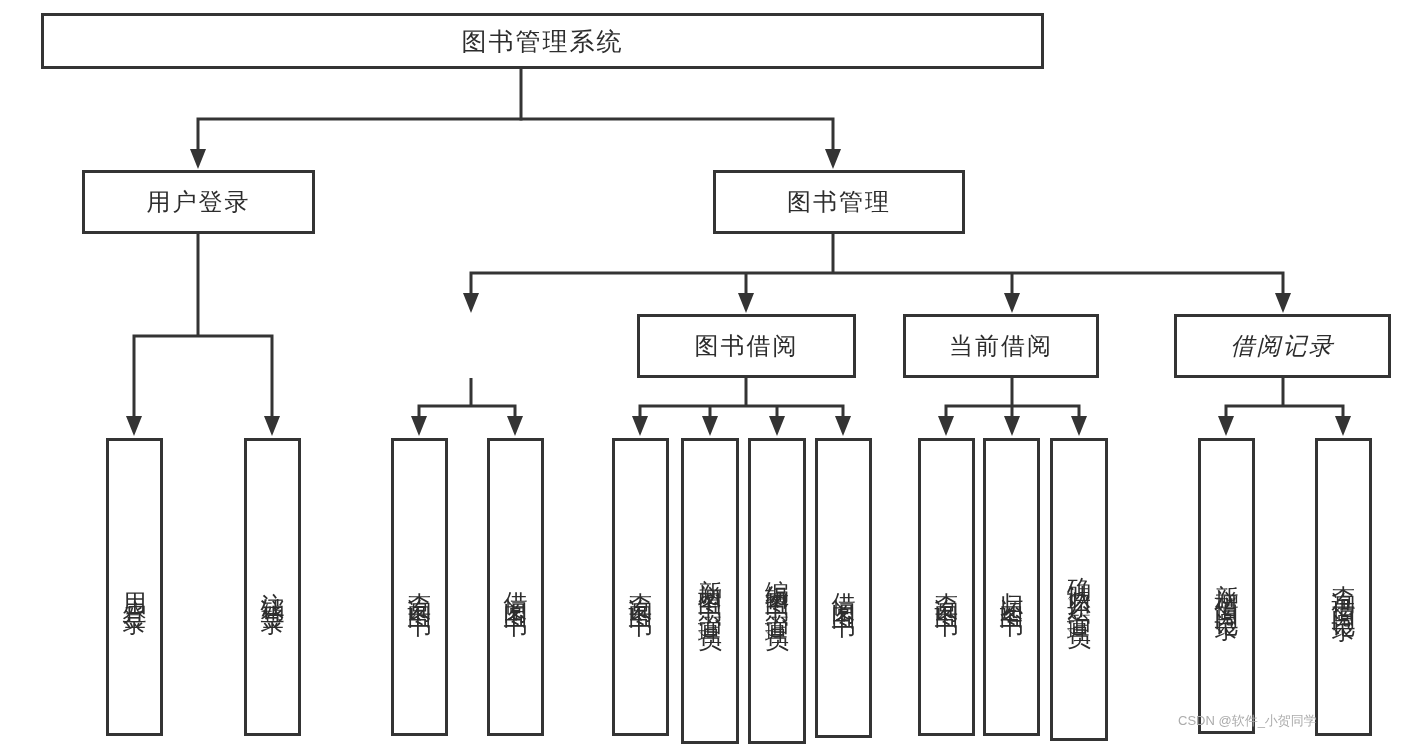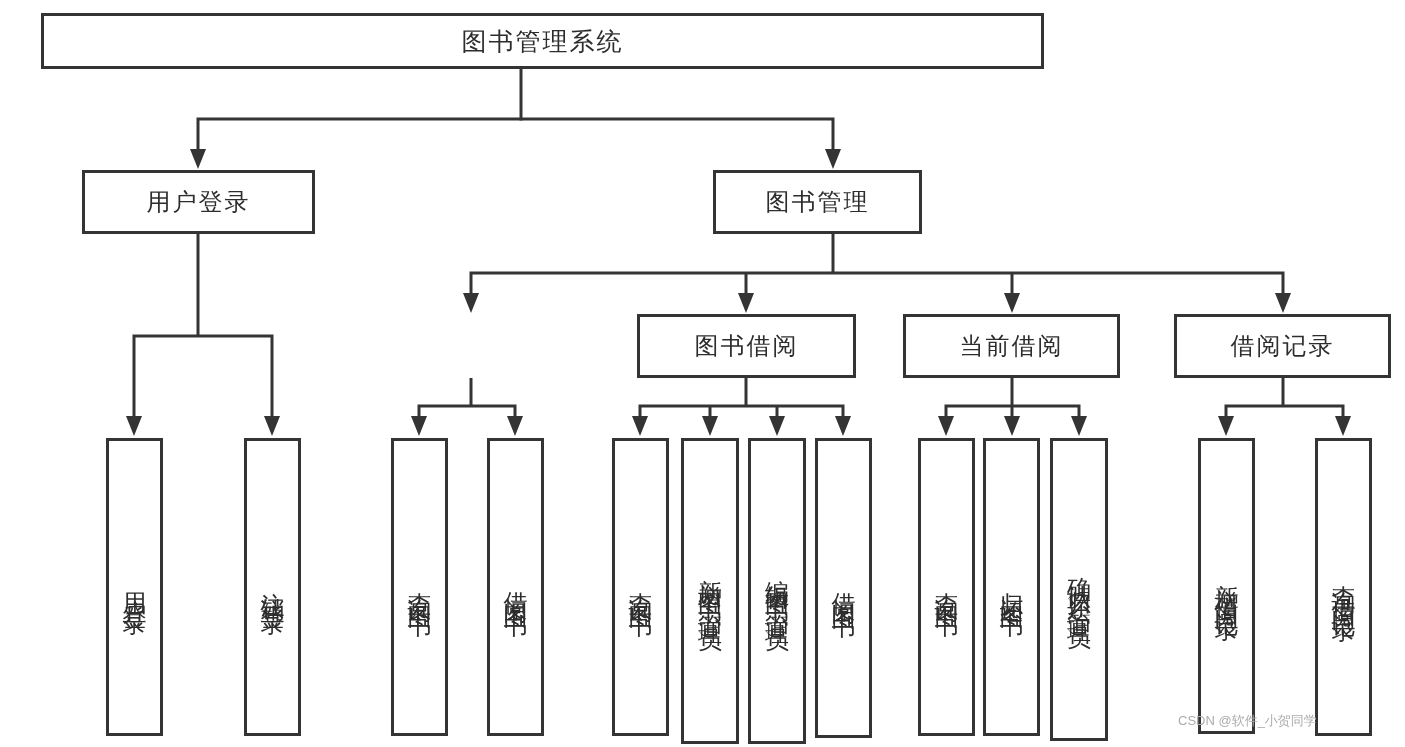--- a/index.html
+++ b/index.html
@@ -125,31 +125,31 @@
     </g>
   </svg>
 
   <div class="box h root" style="left:20px; top:13px; width:1003px; height:56px;margin-left:21px;">
     <span>图书管理系统</span>
   </div>
 
   <div class="box h" style="left:82px; top:170px; width:233px; height:64px;">
     <span>用户登录</span>
   </div>
-  <div class="box h" style="left:713px; top:170px; width:209px; height:64px;">
+  <div class="box h" style="left:713px; top:170px; width:252px; height:64px;">
     <span>图书管理</span>
   </div>
 
   <div class="box h" style="left:637px; top:314px; width:219px; height:64px;">
     <span>图书借阅</span>
   </div>
-  <div class="box h" style="left:903px; top:314px; width:217px; height:64px;text-align:center;">
+  <div class="box h" style="left:903px; top:314px; width:196px; height:64px;text-align:center;">
     <span>当前借阅</span>
   </div>
-  <div class="box h" style="left:1174px; top:314px; width:217px; height:64px;">
+  <div class="box h" style="left:1174px; top:314px; width:217px; height:64px;font-style:italic;">
     <span>借阅记录</span>
   </div>
 
   <div class="box v" style="left:106px; top:438px; width:57px; height:298px;">
     <span>用户登录</span>
   </div>
   <div class="box v" style="left:244px; top:438px; width:57px; height:298px;">
     <span>注销登录</span>
   </div>
 

